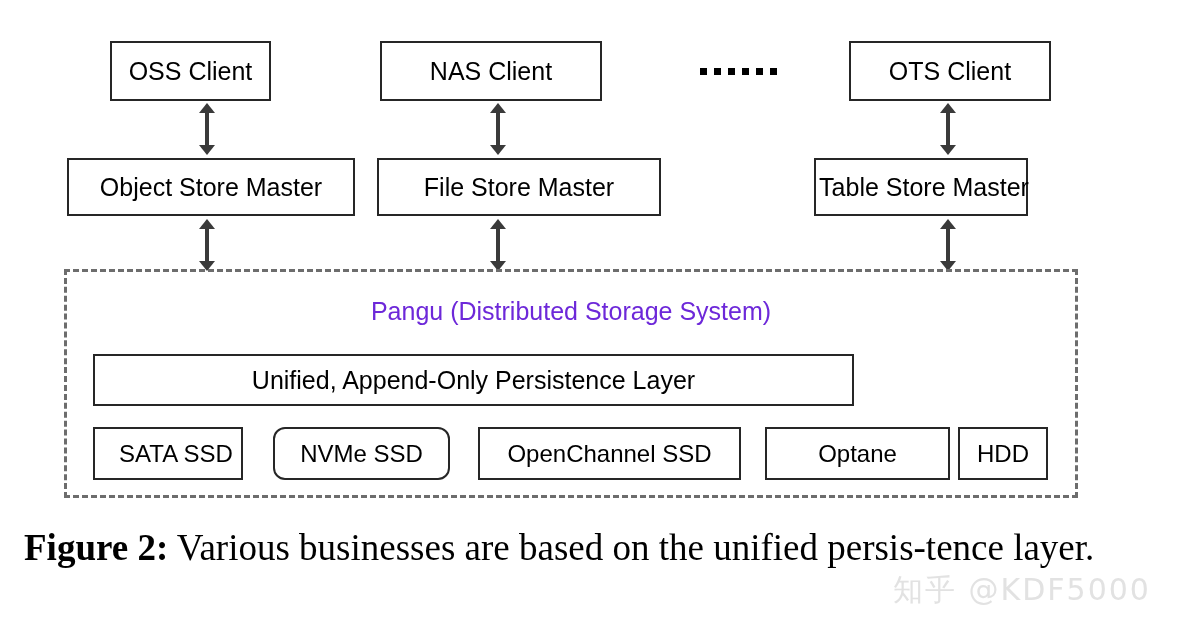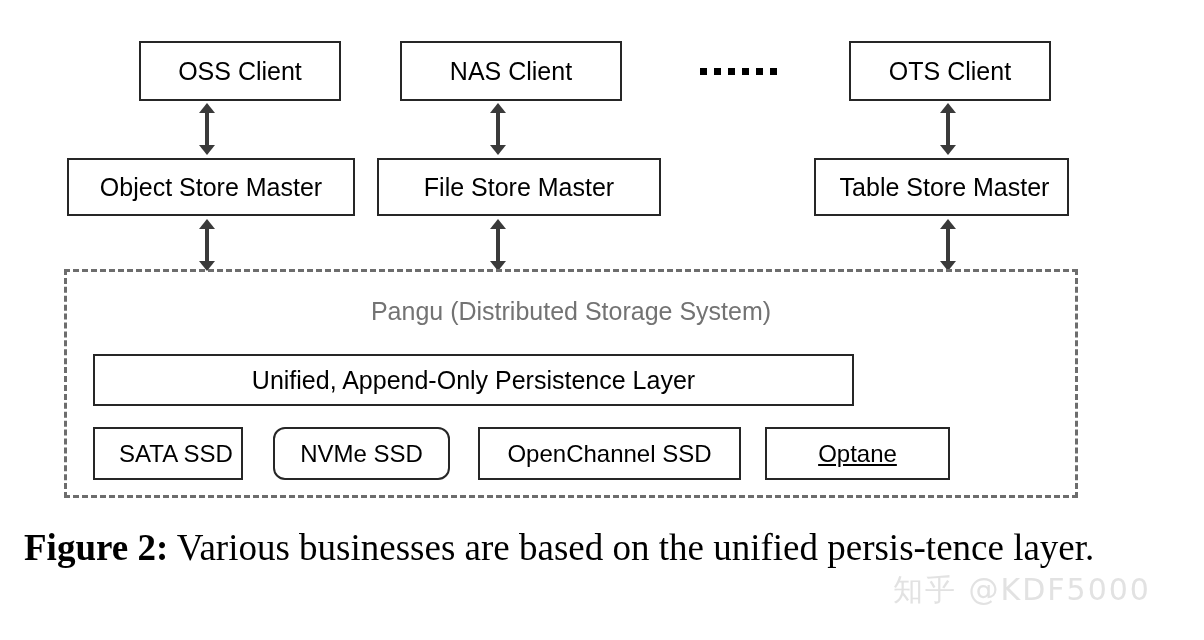--- a/index.html
+++ b/index.html
@@ -30,29 +30,29 @@
     align-items: center;
     justify-content: center;
     font-family: "Liberation Sans", sans-serif;
     color: #000000;
     line-height: 1;
     white-space: nowrap;
   }
 
   
   .client { height: 60px; font-size: 25px; }
-  #client-oss  { left: 110px; top: 41px;  width: 202px; margin-left: 29px; }
-  #client-nas  { left: 400px; top: 41px;  width: 222px; }
+  #client-oss  { left: 110px; top: 41px;  width: 161px; }
+  #client-nas  { left: 380px; top: 41px;  width: 222px; }
   #client-ots  { left: 849px; top: 41px;  width: 202px; }
 
   
   .master { height: 58px; font-size: 25px; }
   #master-object { left: 67px;  top: 158px; width: 288px; text-align: center; }
   #master-file   { left: 377px; top: 158px; width: 284px; }
-  #master-table  { left: 814px; top: 158px; width: 255px; padding-left: 6px; }
+  #master-table  { left: 814px; top: 158px; width: 214px; padding-left: 6px; }
 
   
   #clients-ellipsis {
     position: absolute;
     left: 690px;
     top: 52px;
     width: 96px;
     height: 38px;
     display: flex;
     align-items: center;
@@ -111,40 +111,40 @@
     background: transparent;
   }
   #pangu-title {
     position: absolute;
     left: 0;
     right: 0;
     top: 27px;
     text-align: center;
     font-size: 25px;
     font-family: "Liberation Sans", sans-serif;
-    color: #737373;
+    color: #6d28d9;
     line-height: 1;
     white-space: nowrap;
   }
 
   
   #persistence-layer {
     left: 93px;
     top: 354px;
     width: 761px;
     height: 52px;
     font-size: 25px;
   }
 
   
   .device { top: 427px; height: 53px; font-size: 24px; }
   #device-sata    { left: 93px;  width: 150px; padding-left: 16px; }
   #device-nvme    { left: 273px; width: 177px; border-radius: 12px; }
   #device-ocssd   { left: 478px; width: 263px; }
-  #device-optane  { left: 765px; width: 185px; text-decoration: underline; }
+  #device-optane  { left: 765px; width: 185px; }
   #device-hdd     { left: 958px; width: 90px;  }
 
   
   #caption {
     position: absolute;
     left: 24px;
     top: 524px;
     width: 1120px;
     font-family: "Liberation Serif", serif;
     font-size: 37px;
@@ -259,20 +259,23 @@
   </div>
 
   <div class="node device" id="device-ocssd">
     <span>OpenChannel SSD</span>
   </div>
 
   <div class="node device" id="device-optane">
     <span>Optane</span>
   </div>
 
+  <div class="node device" id="device-hdd">
+    <span>HDD</span>
+  </div>
 
   <div id="caption">
     <span class="caption-label">Figure 2:</span><span> Various businesses are based on the unified persis-tence layer.</span>
   </div>
 
   <div id="watermark">知乎 @KDF5000</div>
 
 </div>
 
 </body></html>

